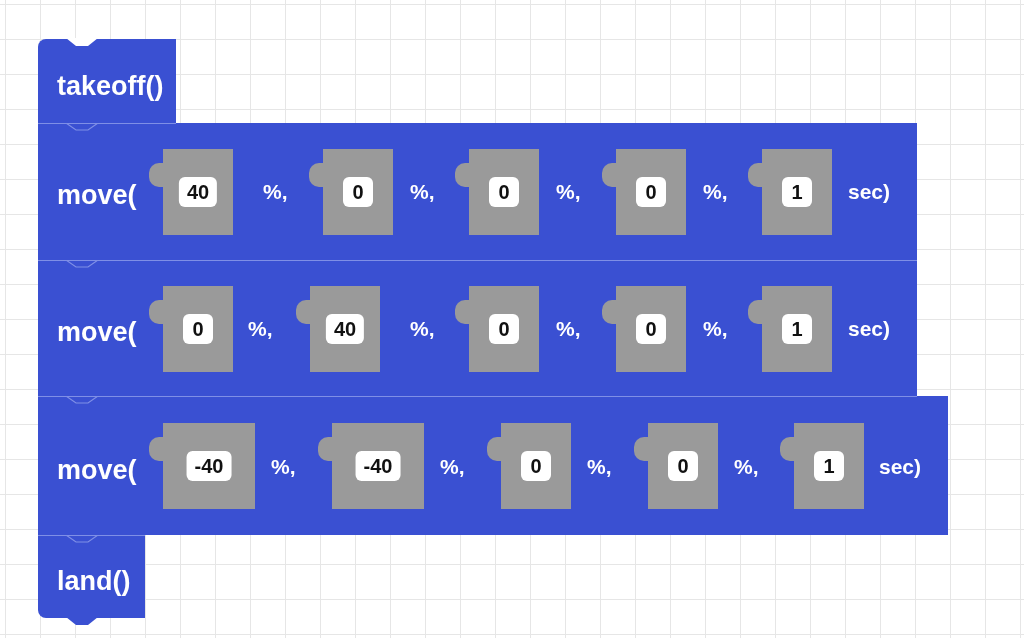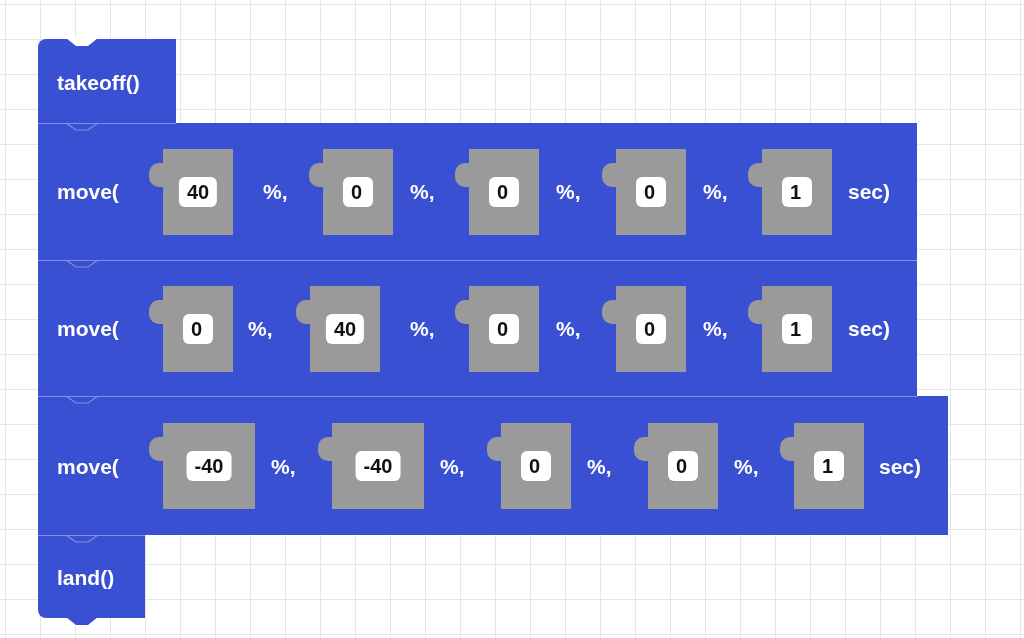--- a/index.html
+++ b/index.html
@@ -11,38 +11,38 @@
       linear-gradient(to bottom,#e6e6e6 1px,transparent 1px);
     background-size:35px 35px;
     background-position:5px 4px;
     font-family:"Liberation Sans",sans-serif;
   }
   .block{
     position:absolute;background:#3a50d2;color:#fff;
     box-sizing:border-box;
   }
   .block .label{
-    position:absolute;font-weight:bold;font-size:21px;color:#fff;
+    position:absolute;font-weight:bold;font-size:27px;color:#fff;
     white-space:nowrap;
   }
   .notch-top{position:absolute;top:-1px;left:28px;width:40px;height:10px;}
   .notch-bottom{position:absolute;bottom:-9px;left:28px;width:40px;height:10px;}
   .sep{position:absolute;left:0;height:1px;background:#7f8fe6;}
   .socket{
     position:absolute;width:70px;height:86px;background:#9a9a9a;
   }
   .socket .tab{
     position:absolute;left:-14px;top:14px;width:16px;height:24px;
     background:#9a9a9a;border-radius:10px 0 0 10px;
   }
   .pill{
     position:absolute;top:50%;left:50%;transform:translate(-50%,-50%);
     background:#fff;color:#111;border-radius:6px;
     font-weight:bold;font-size:20px;height:30px;line-height:30px;
-    padding:0 8px;min-width:14px;text-align:left;
+    padding:0 8px;min-width:14px;text-align:center;
   }
   .unit{position:absolute;font-weight:bold;font-size:21px;color:#fff;white-space:nowrap;}
 </style>
 </head>
 <body>
 
 <div class="block" style="left:38px;top:39px;width:138px;height:85px;border-radius:8px 0 0 0;">
   <svg class="notch-top" viewBox="0 0 40 10">
     <path d="M0 0 L10 8 L22 8 L32 0 Z" fill="#ffffff"></path>
   </svg>

